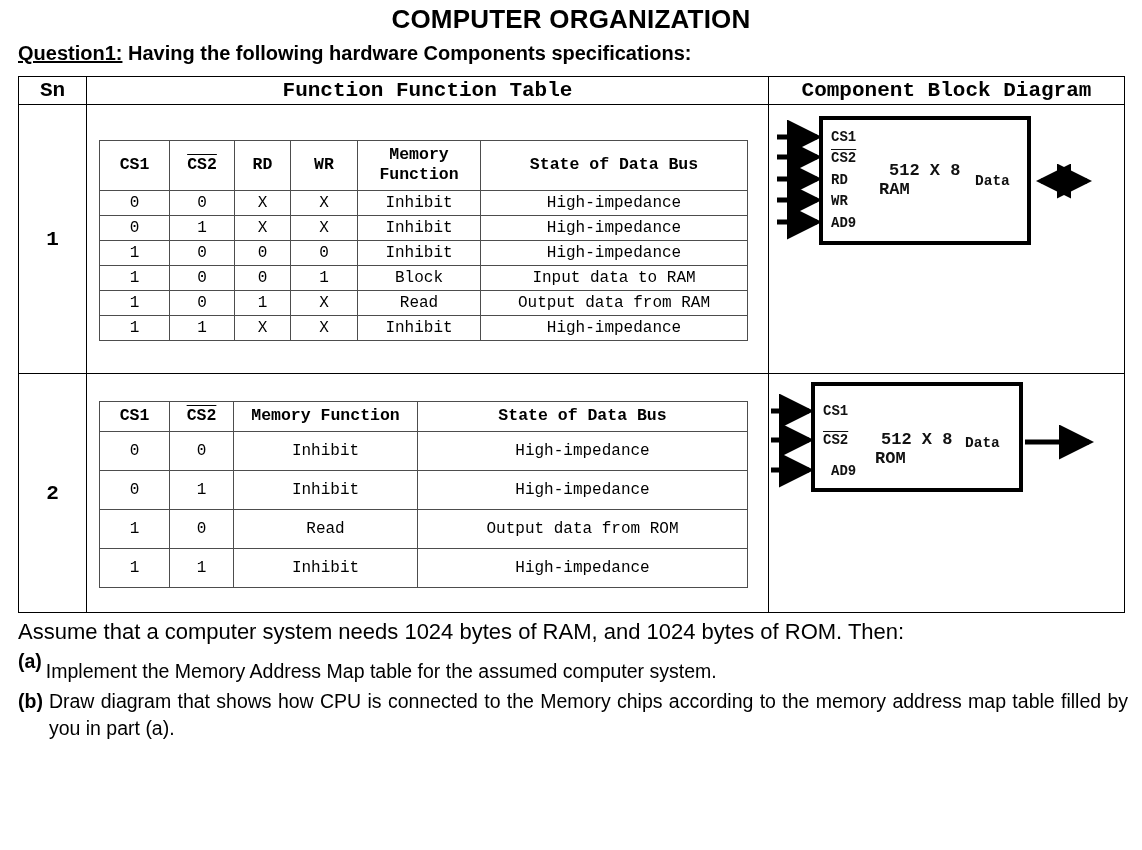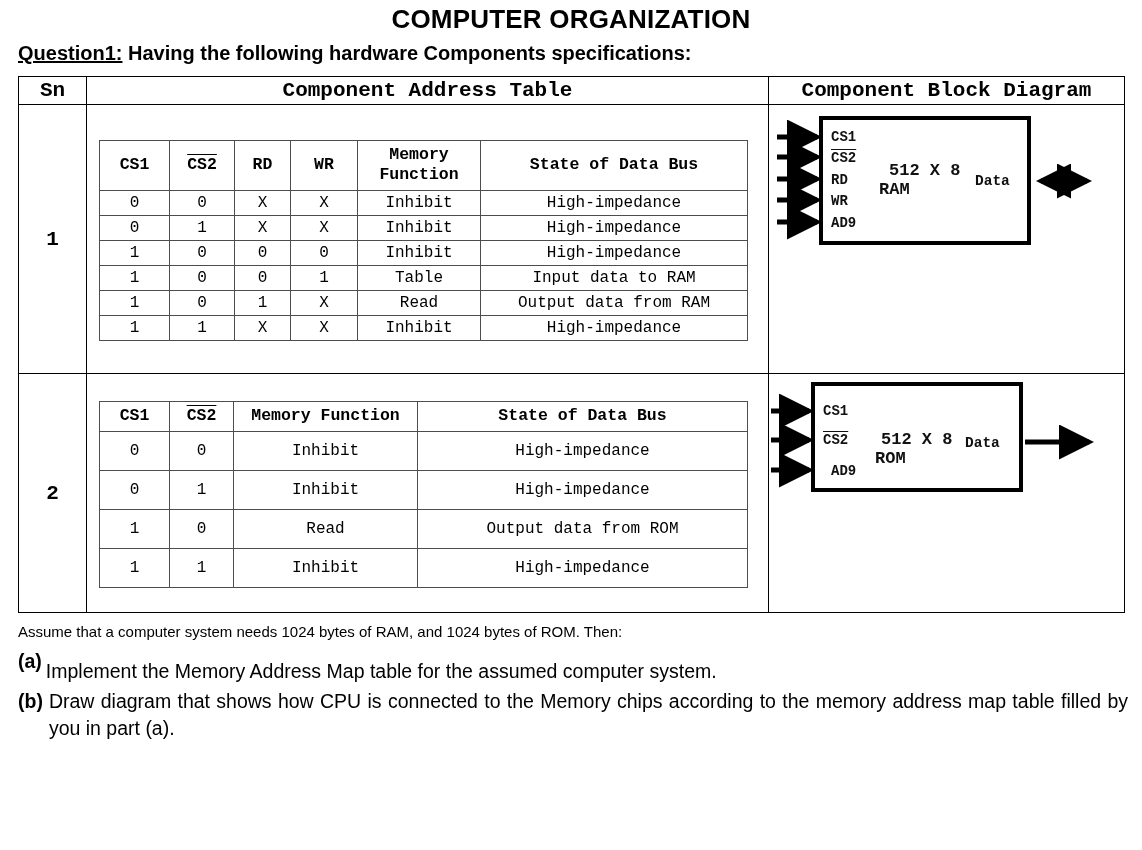--- a/index.html
+++ b/index.html
@@ -174,21 +174,21 @@
 
 <table class="outer-table">
   <colgroup>
     <col class="col-sn">
       <col class="col-fn">
       <col class="col-blk">
   </colgroup>
   <tbody>
     <tr>
       <td class="outer-head-cell sn-head">Sn</td>
-      <td class="outer-head-cell">Component Address Table</td>
+      <td class="outer-head-cell">Function Function Table</td>
       <td class="outer-head-cell">Component Block Diagram</td>
     </tr>
 
     <tr>
       <td class="sn-cell">1</td>
       <td class="fn-cell">
         <div class="inner-wrap">
           <table class="inner-table t1">
             <colgroup>
               <col class="c0">
@@ -229,21 +229,21 @@
                 <td>0</td>
                 <td>0</td>
                 <td>Inhibit</td>
                 <td>High-impedance</td>
               </tr>
               <tr>
                 <td>1</td>
                 <td>0</td>
                 <td>0</td>
                 <td>1</td>
-                <td>Table</td>
+                <td>Block</td>
                 <td>Input data to RAM</td>
               </tr>
               <tr>
                 <td>1</td>
                 <td>0</td>
                 <td>1</td>
                 <td>X</td>
                 <td>Read</td>
                 <td>Output data from RAM</td>
               </tr>
@@ -366,21 +366,21 @@
           <div class="chip-center" style="left:106px; top:75px;">ROM</div>
 
           <div class="data-label" style="left:196px; top:61px;">Data</div>
         </div>
       </td>
     </tr>
   </tbody>
 </table>
 
 <div style="margin:5px 0 0 18px; width:1110px;">
-  <div style="font-size:15px; line-height:27px;">Assume that a computer system needs 1024 bytes of RAM, and 1024 bytes of ROM. Then:</div>
+  <div style="font-size:22px; line-height:27px;">Assume that a computer system needs 1024 bytes of RAM, and 1024 bytes of ROM. Then:</div>
 
   <div style="display:flex; font-size:19.5px; line-height:27px; margin-top:3px;">
     <div style="font-weight:bold; flex:0 0 auto; margin-right:4px;">(a)</div>
     <div style="flex:1 1 auto;margin-top:10px;">Implement the Memory Address Map table for the assumed computer system.</div>
   </div>
 
   <div style="display:flex; font-size:19.5px; line-height:27px; margin-top:3px;">
     <div style="font-weight:bold; flex:0 0 auto; margin-right:2px;">(b)</div>
     <div style="flex:1 1 auto; text-align:justify; padding-left:4px; text-indent:0;">Draw diagram that shows how CPU is connected to the Memory chips according to the memory address map table filled by you in part (a).</div>
   </div>

